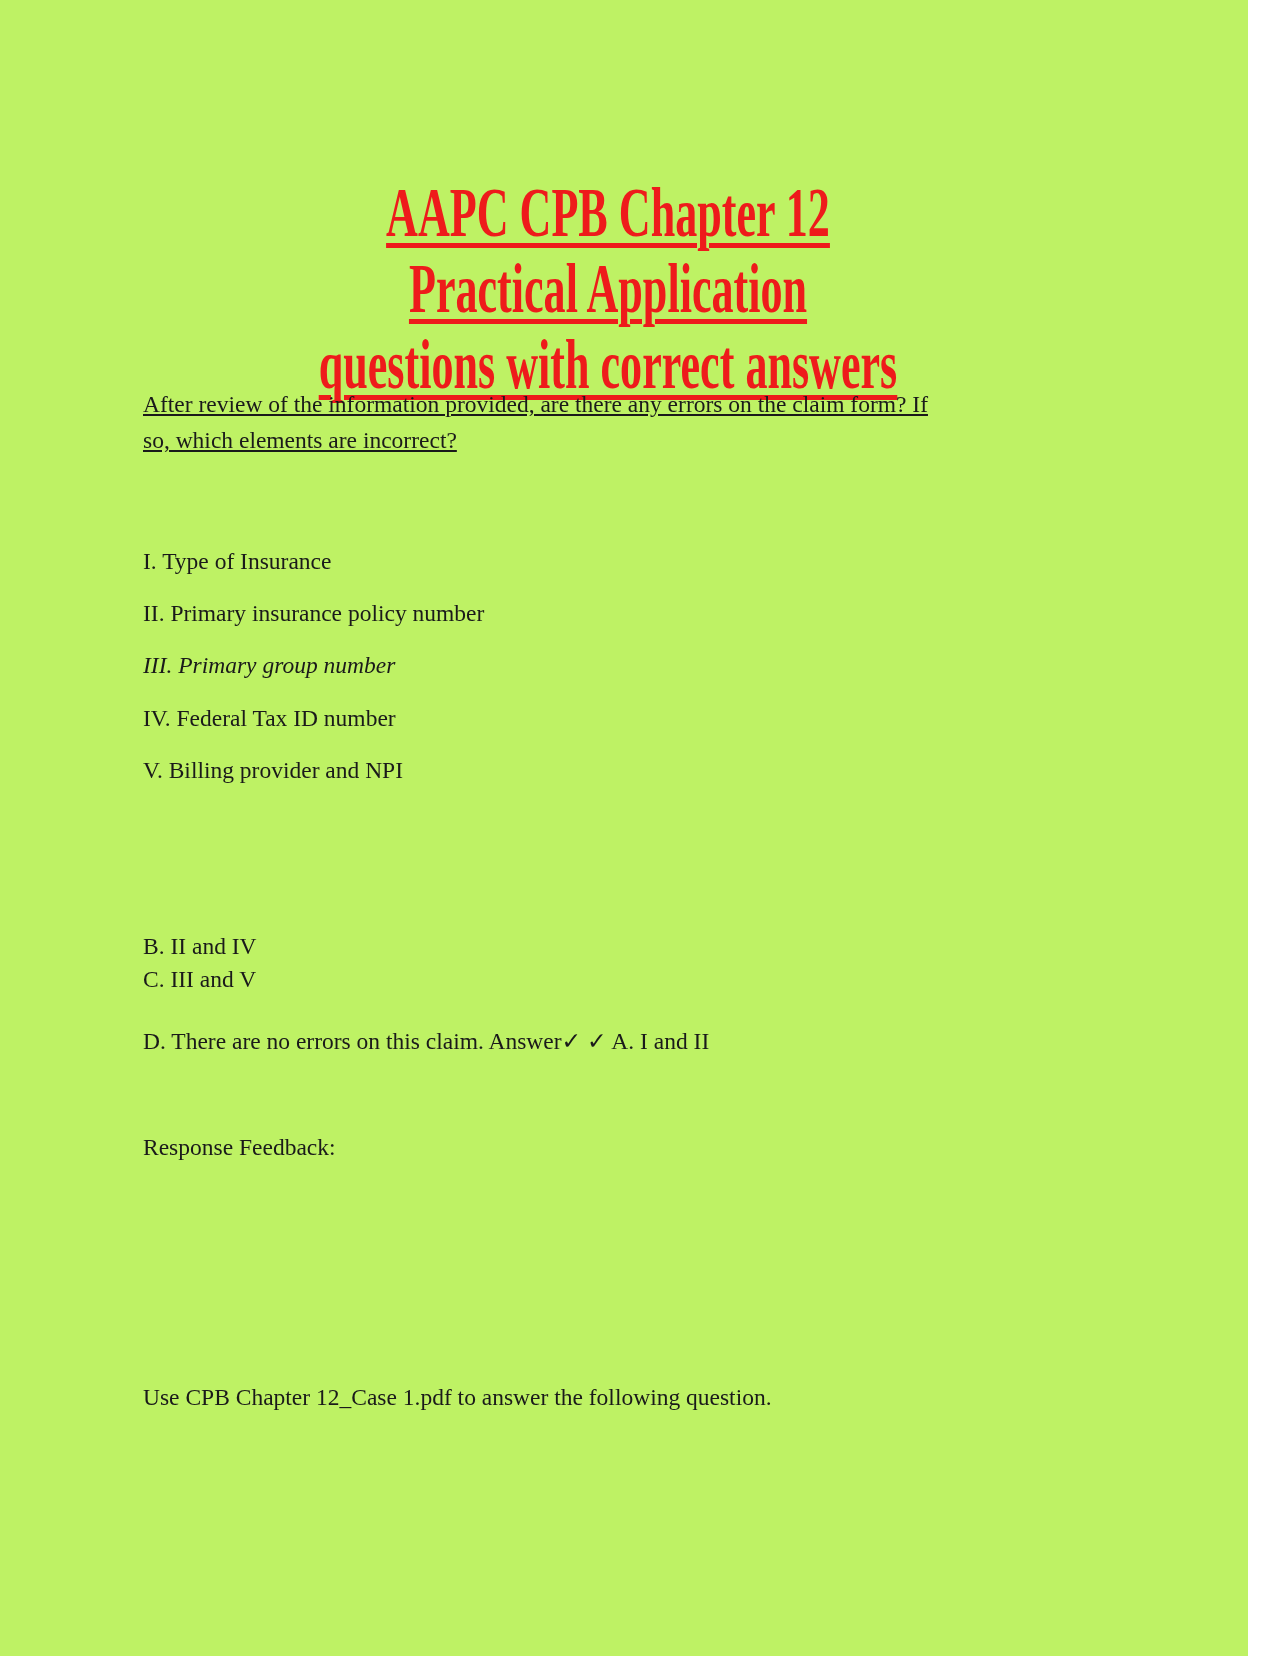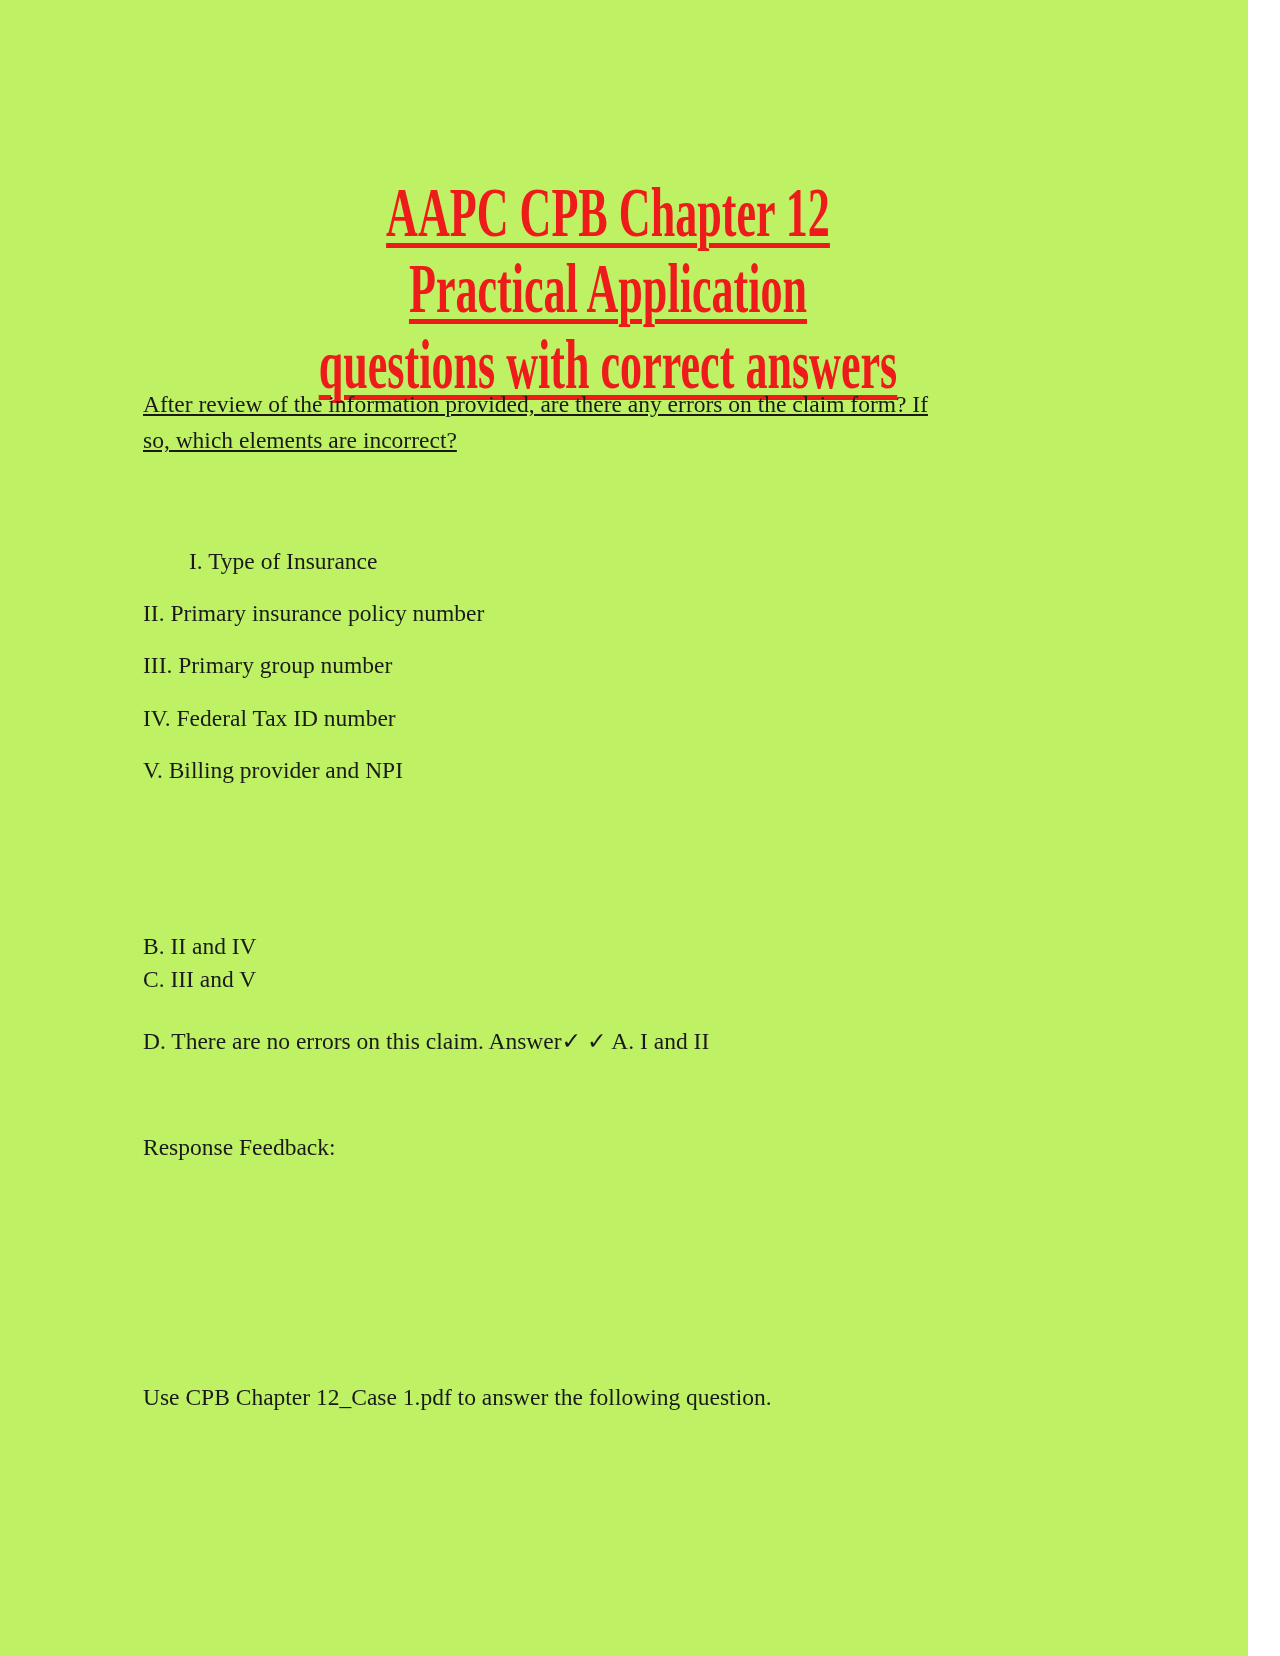--- a/index.html
+++ b/index.html
@@ -37,23 +37,23 @@
     position: absolute;
     left: 143px;
     width: 995px;
     font-size: 23.5px;
     line-height: 36px;
     color: #1a1a1a;
     white-space: pre-line;
   }
   .p-intro        { top: 289px; }
   .p-question     { top: 386px; text-decoration: underline; }
-  .p-roman-0      { top: 543px; margin-left: 46px; }
+  .p-roman-0      { top: 543px; }
   .p-roman-1      { top: 595px; }
-  .p-roman-2      { top: 647px; }
+  .p-roman-2      { top: 647px; font-style: italic; }
   .p-roman-3      { top: 700px; }
   .p-roman-4      { top: 752px; }
   .p-choice-0     { top: 857px; }
   .p-choice-1     { top: 928px; }
   .p-choice-2     { top: 961px; }
   .p-choice-3     { top: 1023px; }
   .p-feedback-lbl { top: 1129px; }
   .p-feedback     { top: 1233px; }
   .p-next         { top: 1379px; }
 </style>

